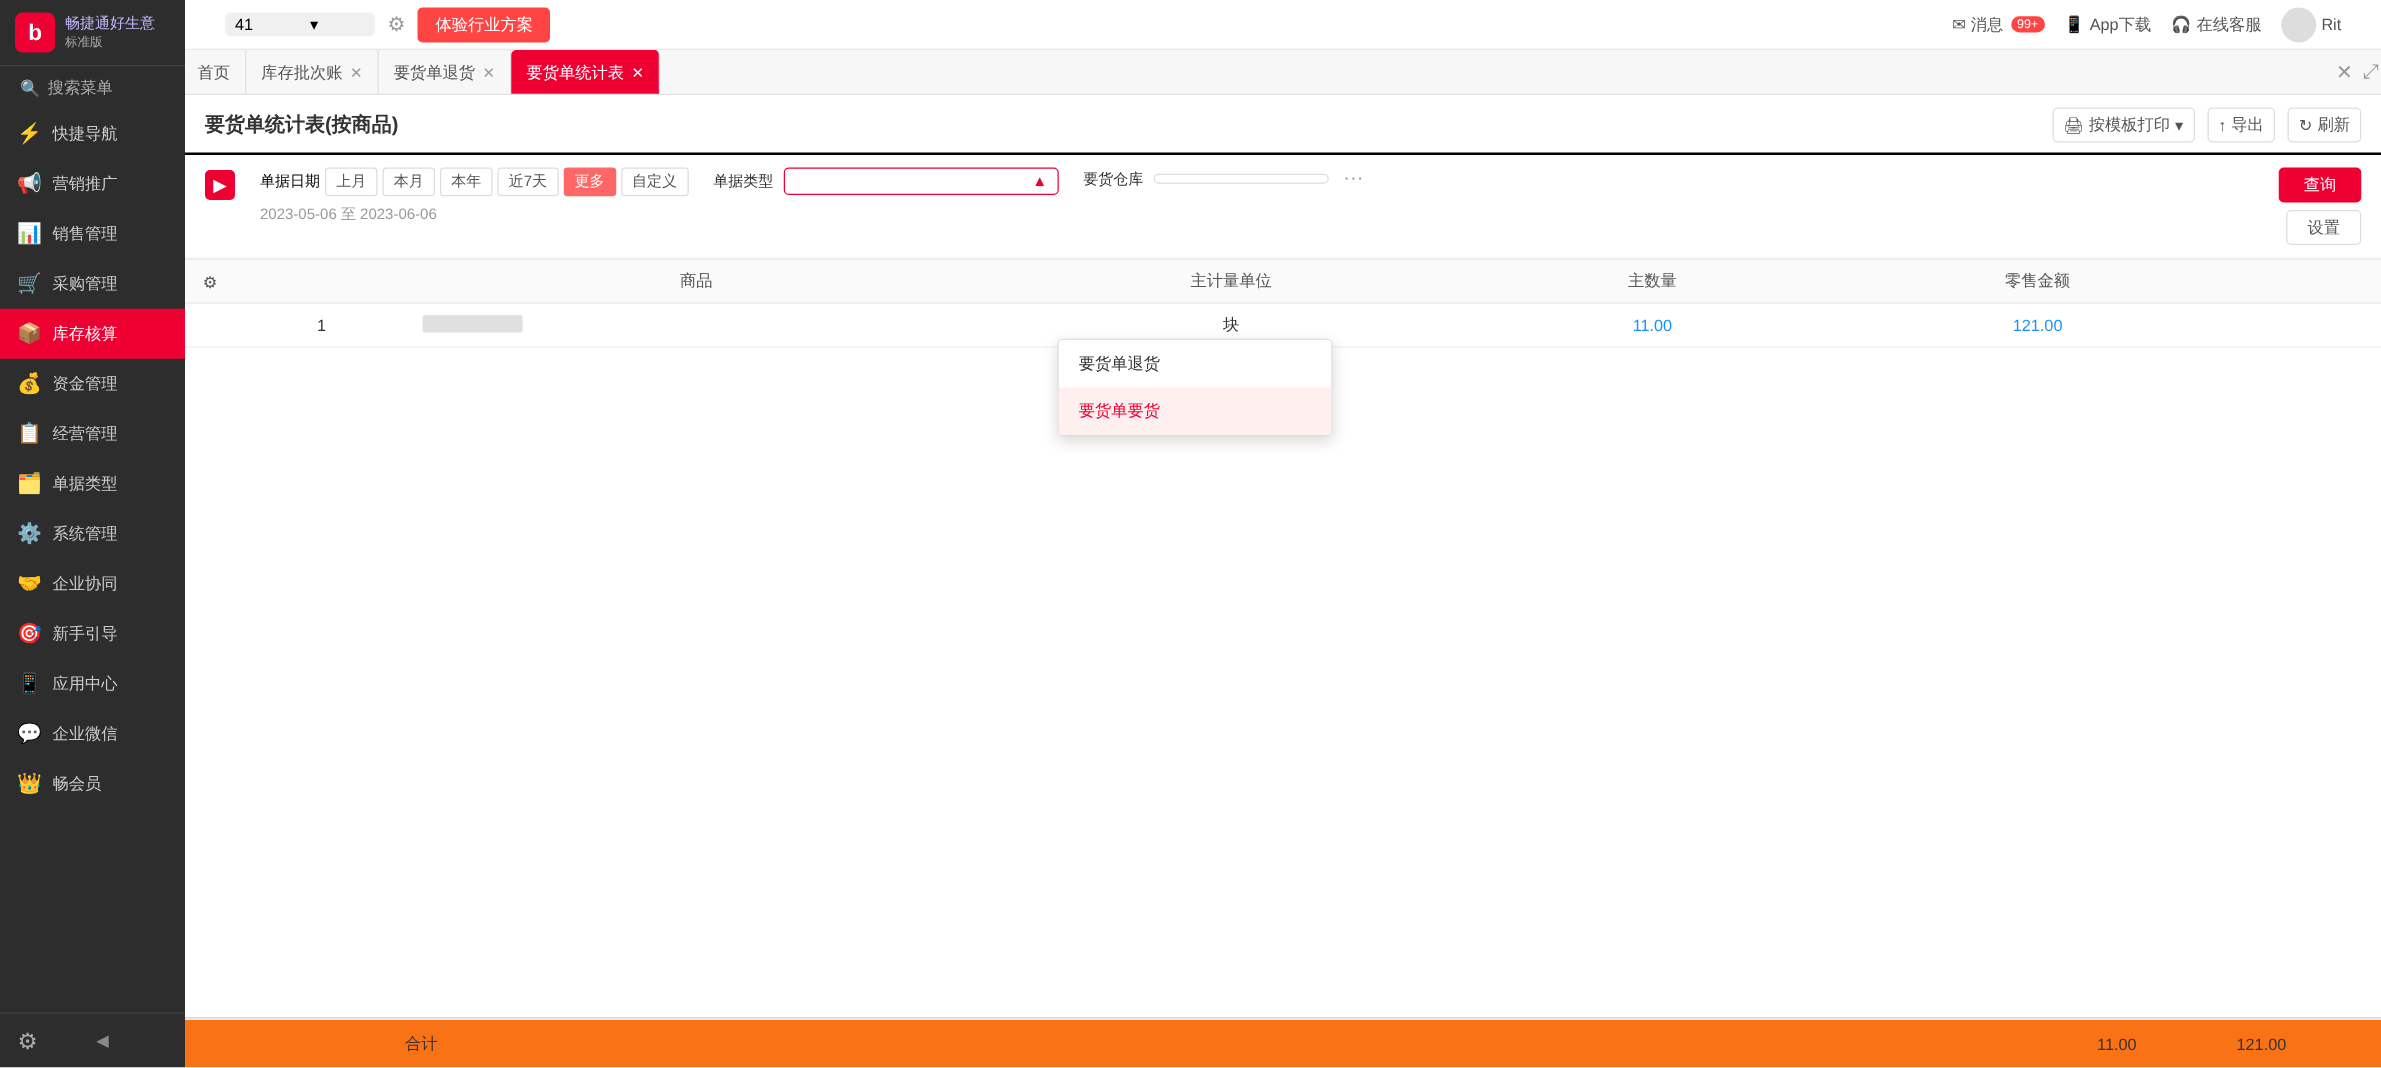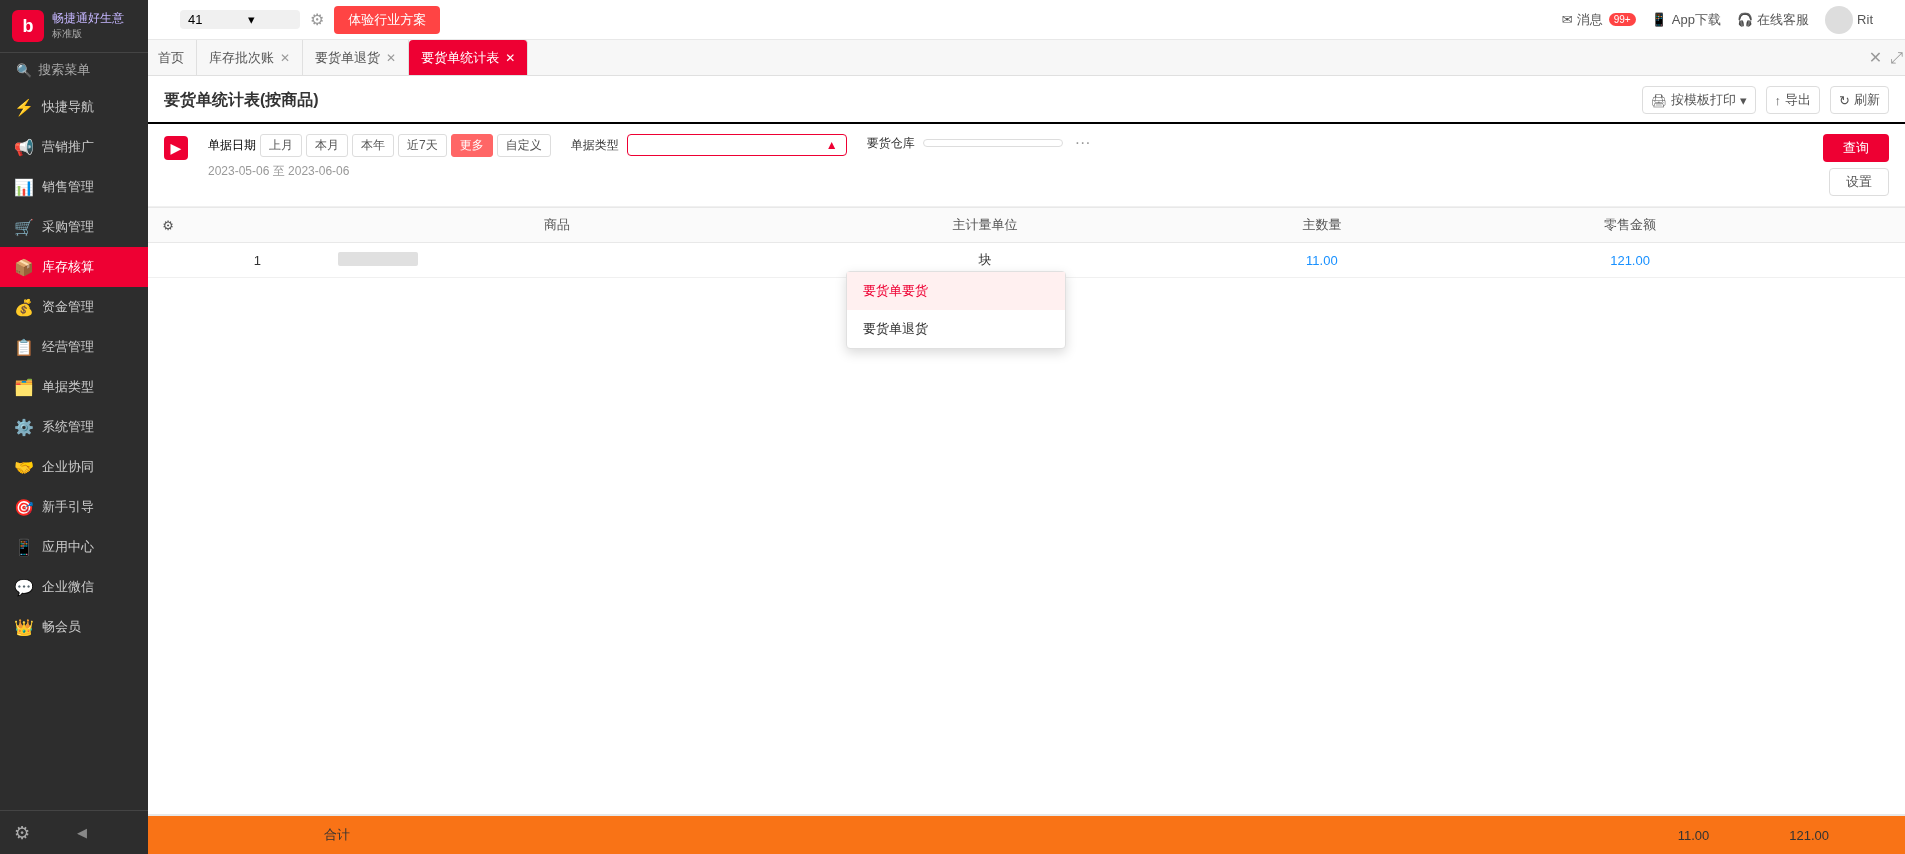--- a/index.html
+++ b/index.html
@@ -421,22 +421,22 @@
       </div>
 
       <div class="filter-actions">
         <button class="query-btn">查询</button>
         <button class="settings-btn">设置</button>
       </div>
     </div>
 
     <div class="dropdown-overlay">
       <div class="dropdown-menu" style="top: 195px; left: 698px; width: 220px;">
+        <div class="dropdown-item">要货单退货</div>
         <div class="dropdown-item selected">要货单要货</div>
-        <div class="dropdown-item">要货单退货</div>
       </div>
     </div>
 
     <div class="table-area">
       <table class="data-table">
         <thead>
           <tr>
             <th class="settings-col">⚙</th>
             <th></th>
             <th>商品</th>

